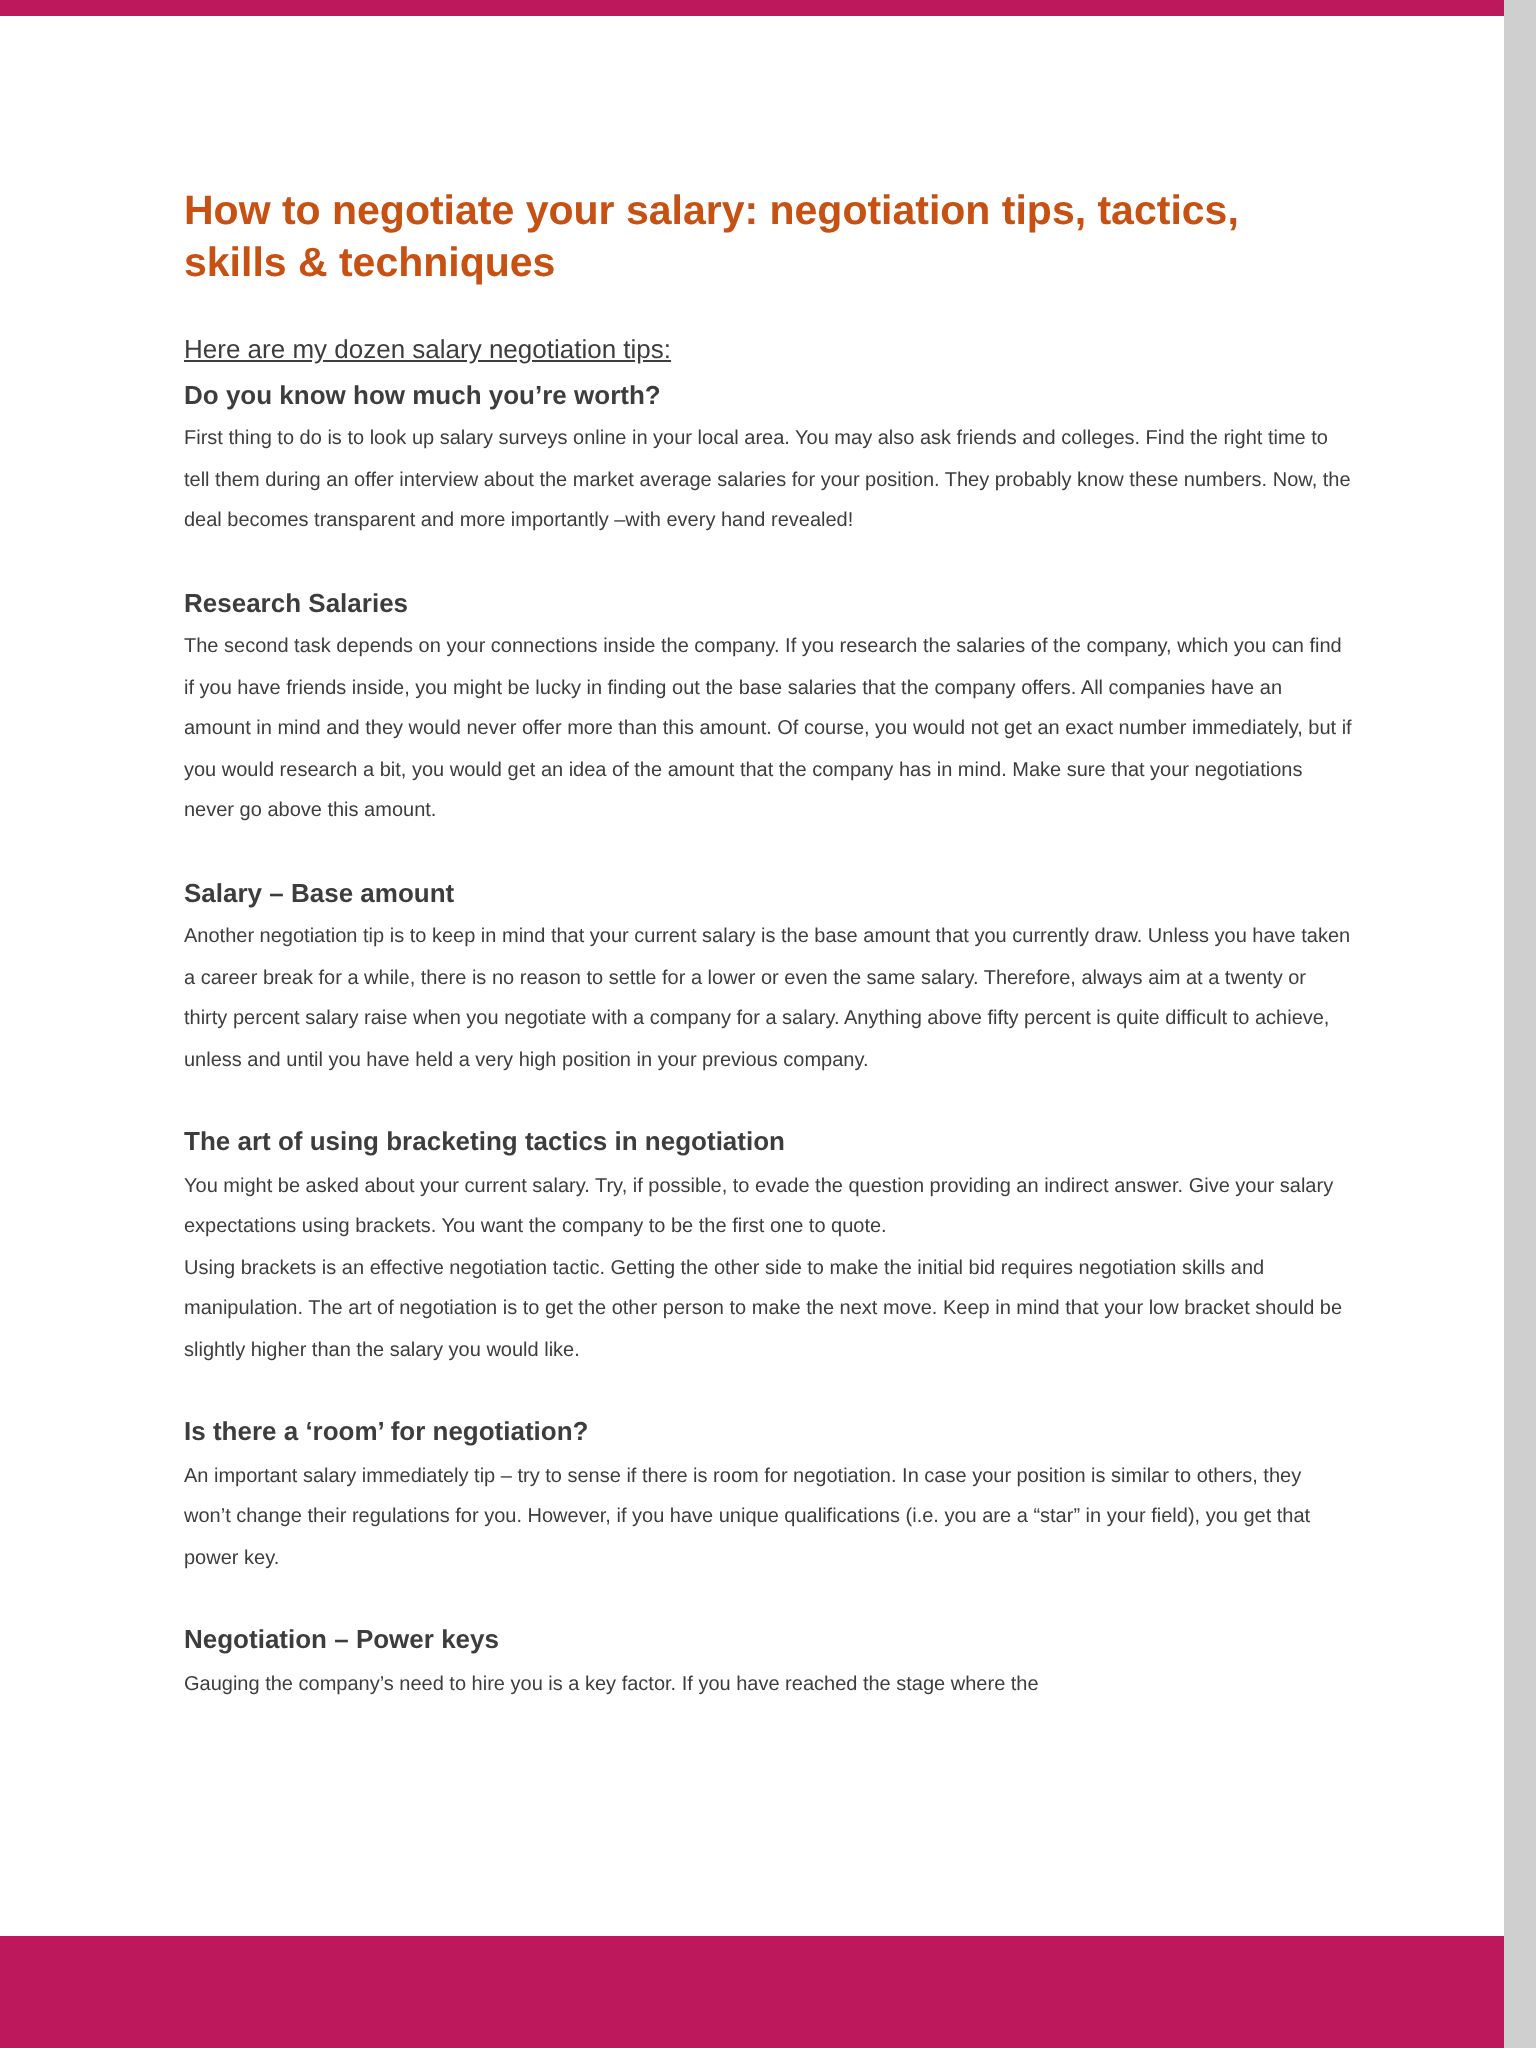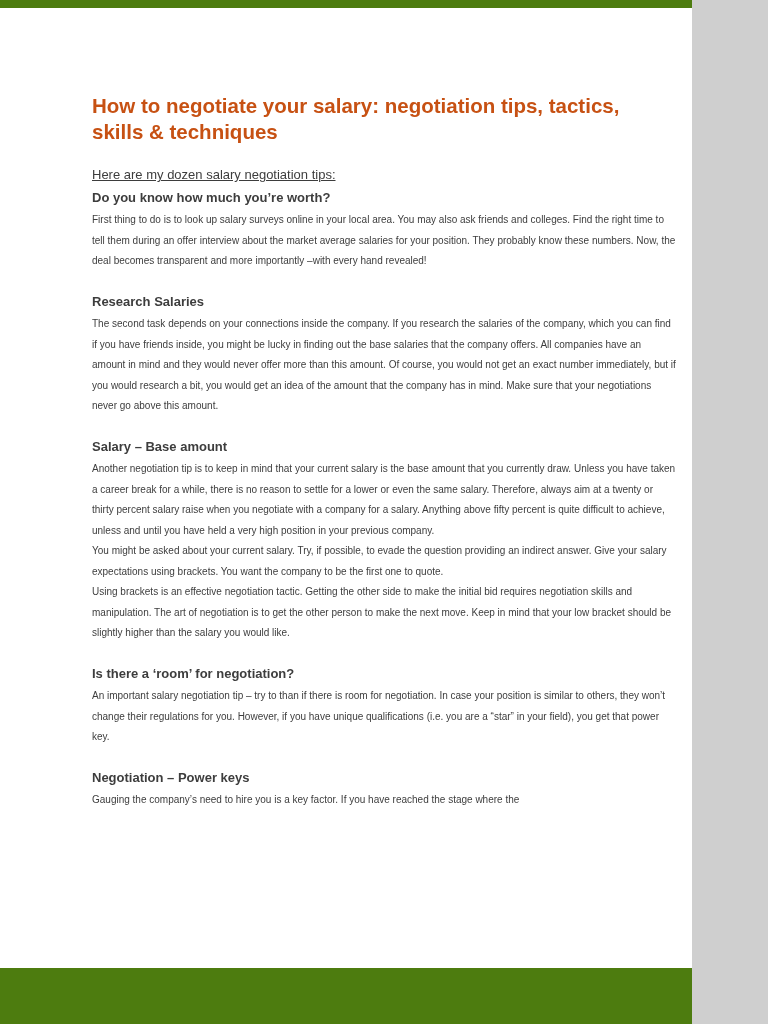--- a/index.html
+++ b/index.html
@@ -3,23 +3,23 @@
 <meta charset="utf-8">
 <style>
   html, body {
     margin: 0;
     padding: 0;
     background: #cfcfcf;
     font-family: "Liberation Sans", "DejaVu Sans", sans-serif;
   }
   .viewer {
     position: relative;
-    width: 692px;
+    width: 752px;
     height: 1024px;
-    background: #4d7c0f;
+    background: #be185d;
     overflow: hidden;
   }
   .page {
     position: absolute;
     top: 8px;
     left: 0;
     width: 768px;
     height: 960px;
     background: #ffffff;
     box-sizing: border-box;
@@ -76,27 +76,28 @@
       <h2 class="heading">Research Salaries</h2>
       <p class="para">The second task depends on your connections inside the company.  If you research the salaries of the company, which you can find if you have friends inside, you might be lucky in finding out the base salaries that the company offers. All companies have an amount in mind and they would never offer more than this amount. Of course, you would not get an exact number immediately, but if you would research a bit, you would get an idea of the amount that the company has in mind. Make sure that your negotiations never go above this amount.</p>
     </div>
 
     <div class="section">
       <h2 class="heading">Salary – Base amount</h2>
       <p class="para">Another negotiation tip is to keep in mind that your current salary is the base amount that you currently draw. Unless you have taken a career break for a while, there is no reason to settle for a lower or even the same salary. Therefore, always aim at a twenty or thirty percent salary raise when you negotiate with a company for a salary. Anything above fifty percent is quite difficult to achieve, unless and until you have held a very high position in your previous company.</p>
     </div>
 
     <div class="section">
+      <h2 class="heading">The art of using bracketing tactics in negotiation</h2>
       <p class="para">You might be asked about your current salary. Try, if possible, to evade the question providing an indirect answer. Give your salary expectations using brackets. You want the company to be the first one to quote.</p>
       <p class="para">Using brackets is an effective negotiation tactic. Getting the other side to make the initial bid requires negotiation skills and manipulation. The art of negotiation is to get the other person to make the next move. Keep in mind that your low bracket should be slightly higher than the salary you would like.</p>
     </div>
 
     <div class="section">
       <h2 class="heading">Is there a ‘room’ for negotiation?</h2>
-      <p class="para">An important salary negotiation tip – try to than if there is room for negotiation. In case your position is similar to others, they won’t change their regulations for you. However, if you have unique qualifications (i.e. you are a “star” in your field), you get that power key.</p>
+      <p class="para">An important salary immediately tip – try to sense if there is room for negotiation. In case your position is similar to others, they won’t change their regulations for you. However, if you have unique qualifications (i.e. you are a “star” in your field), you get that power key.</p>
     </div>
 
     <div class="section">
       <h2 class="heading">Negotiation – Power keys</h2>
       <p class="para">Gauging the company’s need to hire you is a key factor. If you have reached the stage where the</p>
     </div>
 
   </div>
 </div>
 

